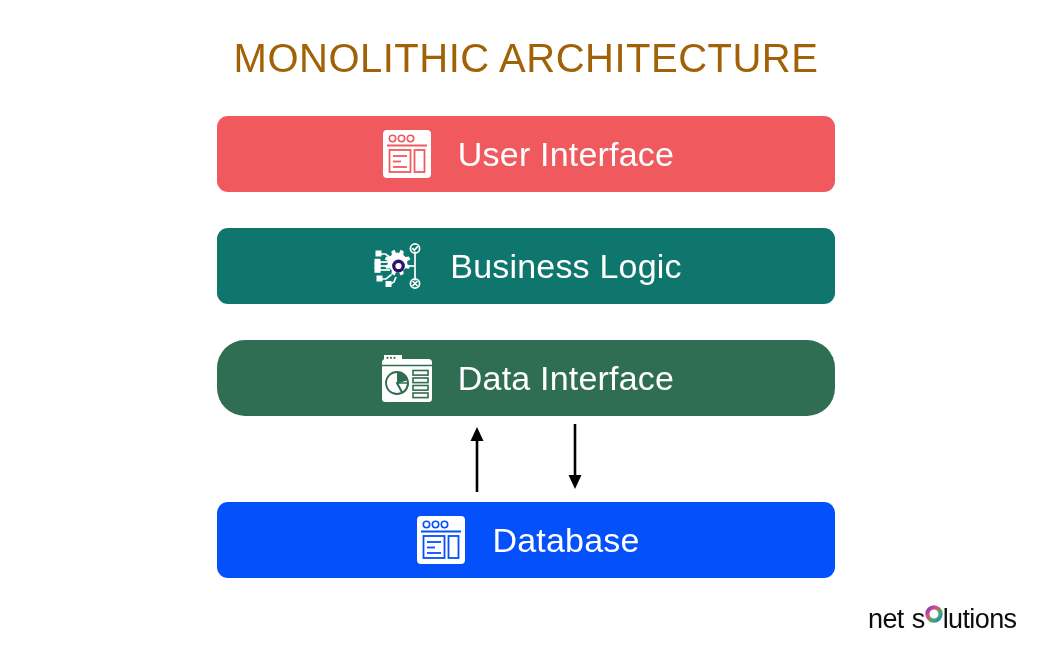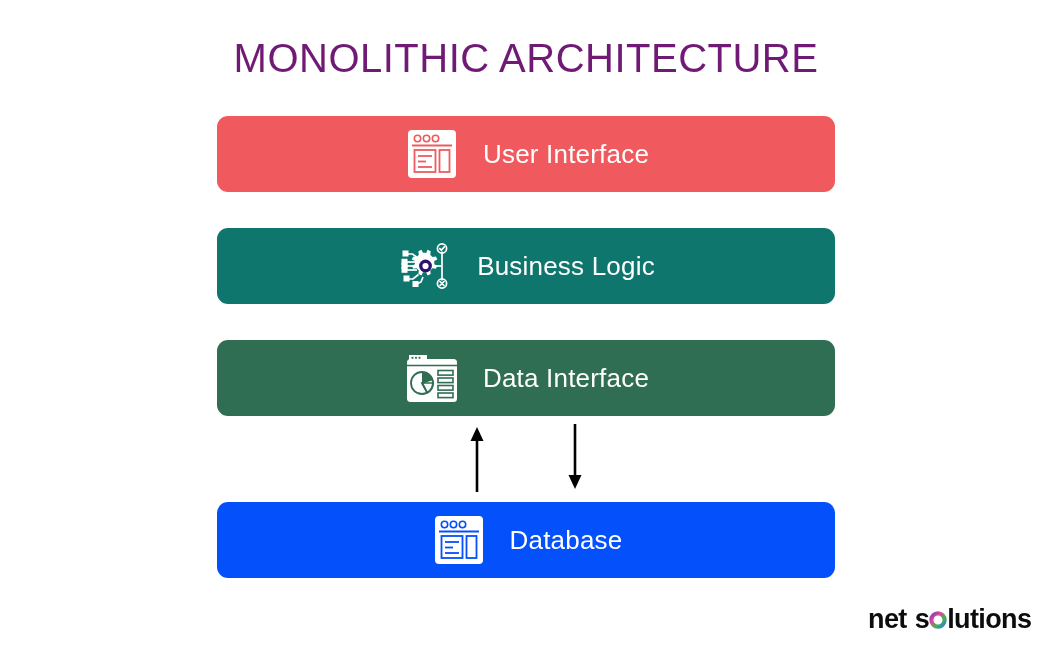--- a/index.html
+++ b/index.html
@@ -24,21 +24,21 @@
   .diagram-title {
     position: absolute;
     left: 0;
     top: 36px;
     width: 1052px;
     text-align: center;
     font-family: "Liberation Sans", sans-serif;
     font-size: 40px;
     font-weight: 400;
     letter-spacing: 0.5px;
-    color: #701a75;
+    color: #a16207;
     white-space: nowrap;
   }
 
   
   .layer-bar {
     position: absolute;
     left: 217px;
     width: 618px;
     height: 76px;
     border-radius: 11px;
@@ -53,30 +53,30 @@
     gap: 22px;
   }
   .layer-icon {
     width: 58px;
     height: 52px;
     flex: 0 0 auto;
     display: block;
   }
   .layer-label {
     font-family: "Liberation Sans", sans-serif;
-    font-size: 26px;
+    font-size: 34px;
     font-weight: 400;
     color: #ffffff;
     letter-spacing: 0.2px;
     white-space: nowrap;
   }
 
   #bar-ui       { top: 116px; }
   #bar-logic    { top: 228px; }
-  #bar-data     { top: 340px; }
+  #bar-data     { top: 340px; border-radius: 28px; }
   #bar-database { top: 502px; justify-content: center; }
 
   
   .arrow-svg {
     position: absolute;
     top: 424px;
     width: 40px;
     height: 68px;
   }
   #arrow-up   { left: 457px; }
@@ -87,26 +87,26 @@
     position: absolute;
     left: 868px;
     top: 602px;
     height: 34px;
     display: flex;
     align-items: center;
   }
   .logo-text {
     font-family: "Liberation Sans", sans-serif;
     font-size: 27px;
-    font-weight: bold;
+    font-weight: normal;
     color: #0d0d0d;
     letter-spacing: -0.6px;
     white-space: nowrap;
     display: flex;
-    align-items: center;
+    align-items: flex-start;
   }
   .logo-ring-wrap {
     position: relative;
     display: inline-block;
     width: 18px;
     height: 18px;
     vertical-align: baseline;
     transform: translateY(1px);
   }
   .logo-ring {

